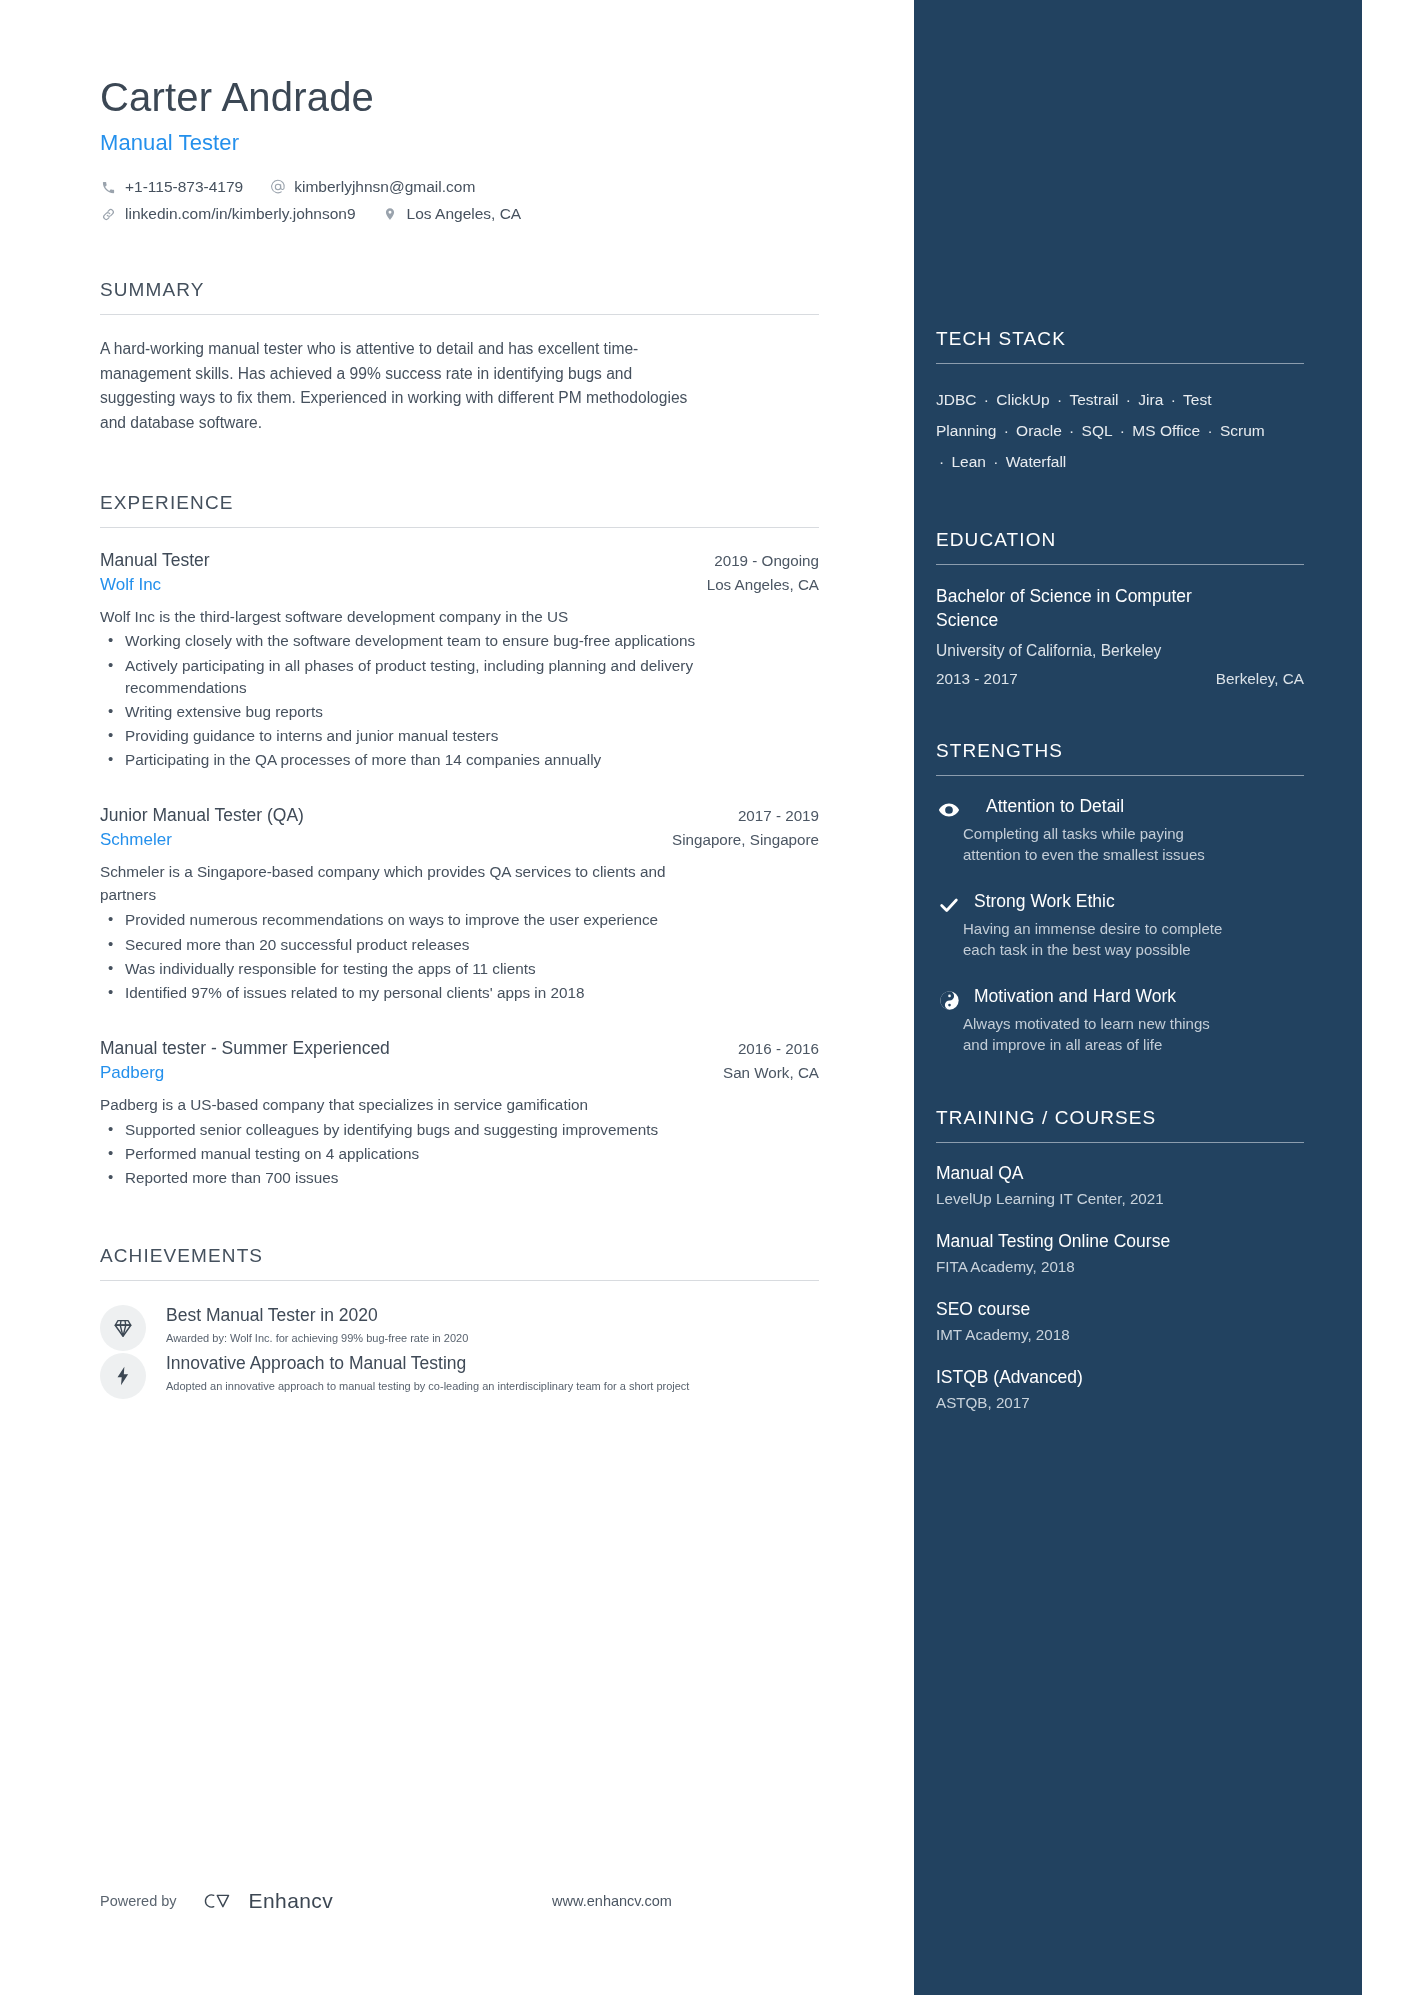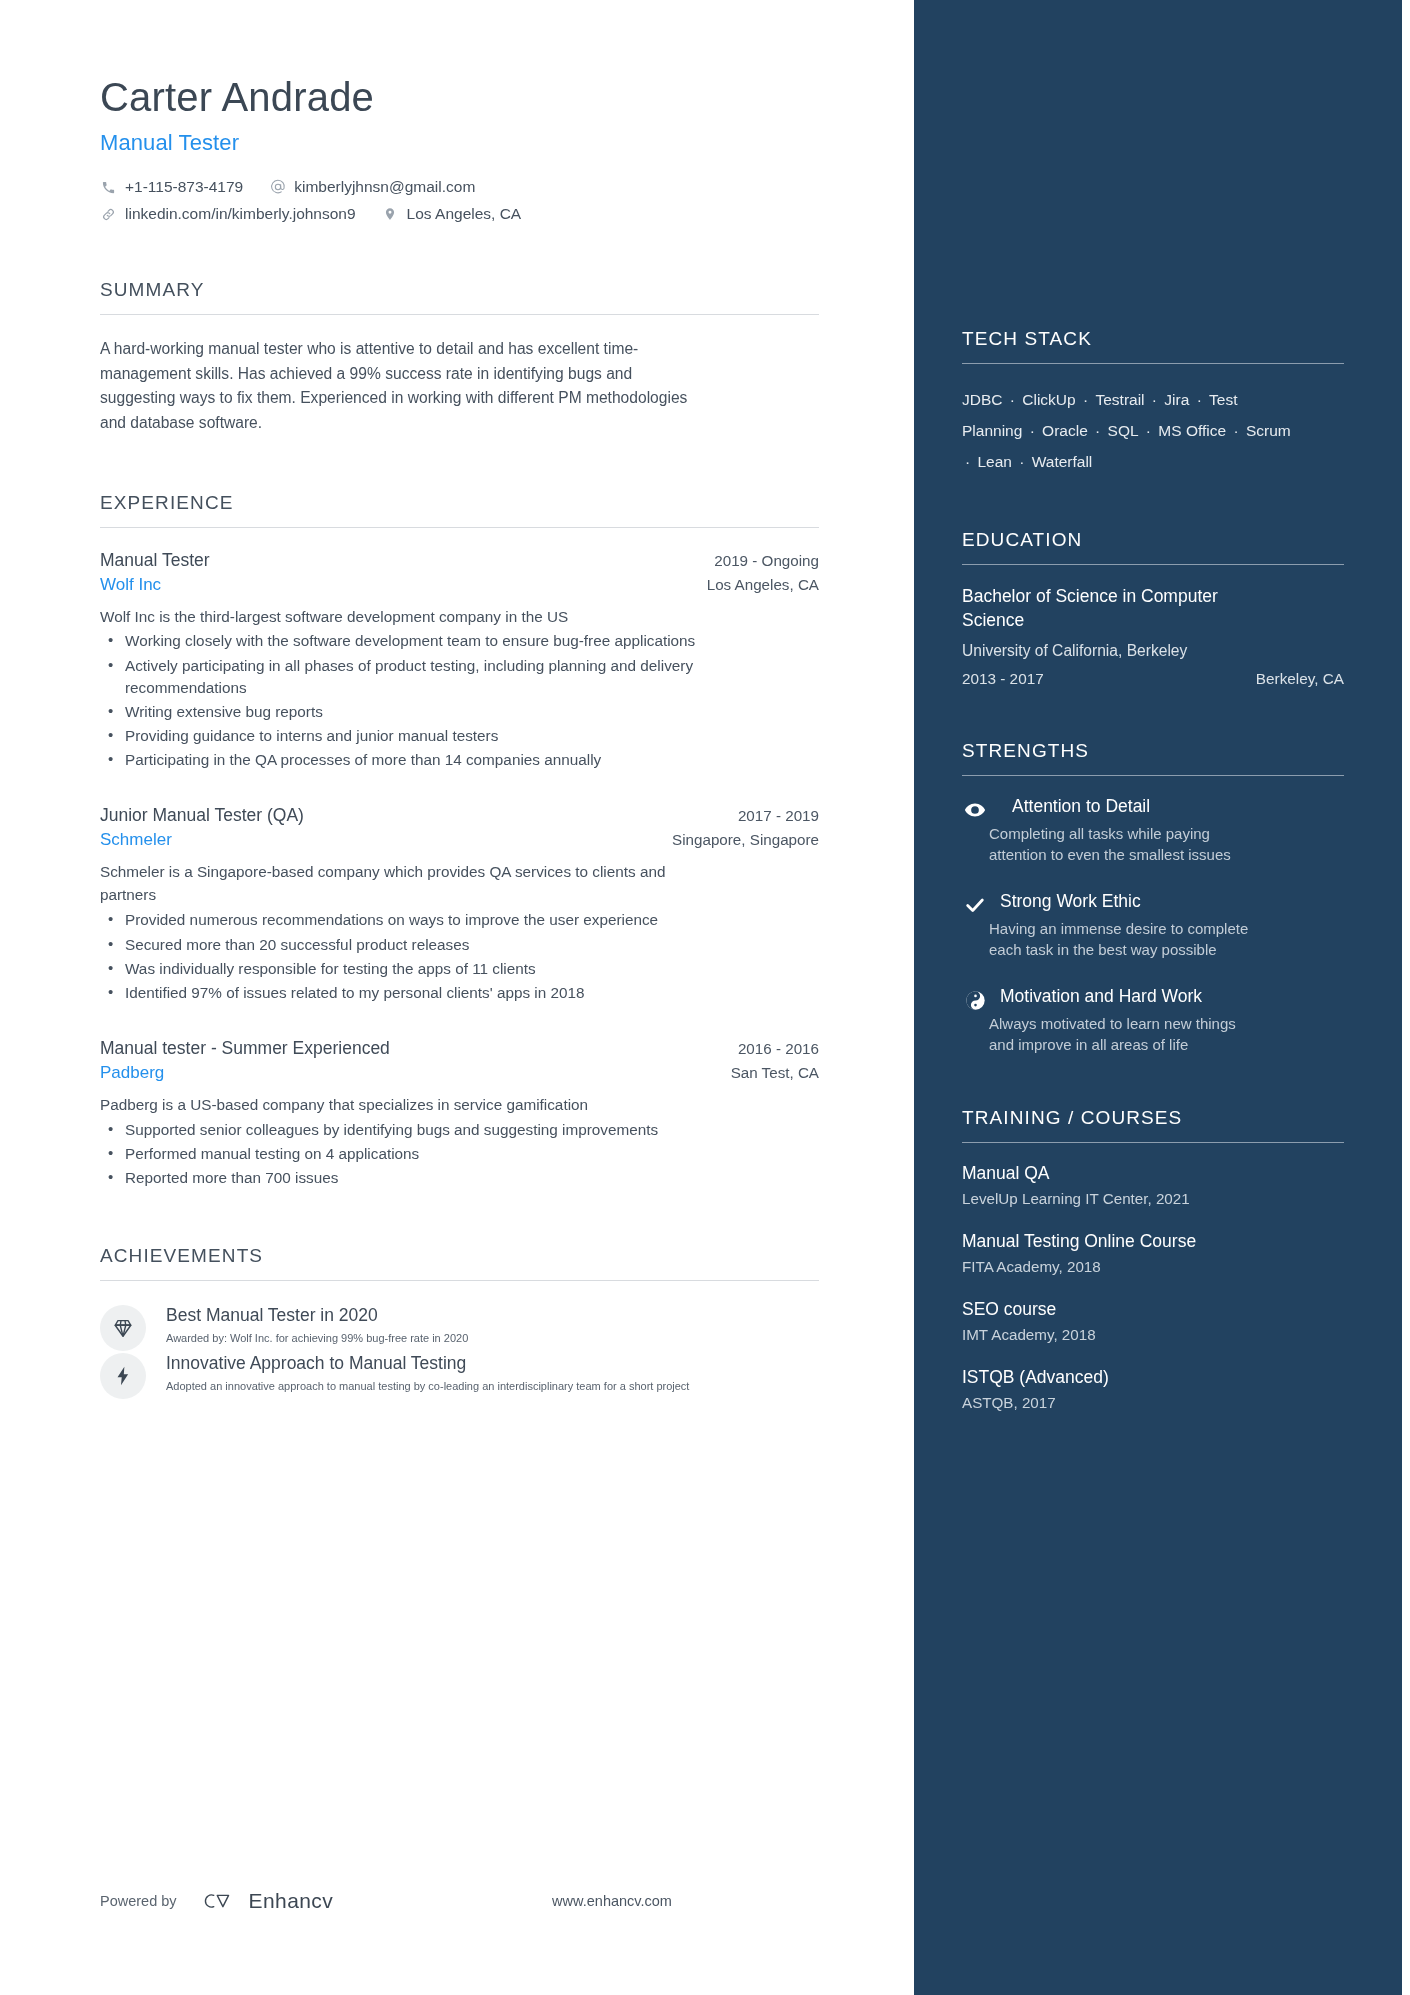--- a/index.html
+++ b/index.html
@@ -222,24 +222,24 @@
     letter-spacing: .4px;
   }
   .footer-url {
     font-size: 14.5px;
     color: #4b5663;
     margin-left: 200px;
   }
 
   
   .side-col {
-    width: 488px;
+    width: 448px;
     background: #224260;
     color: #ffffff;
-    padding: 328px 58px 0 48px;
+    padding: 328px 58px 0 22px;
   }
 
   .side-sec { margin-bottom: 0; }
   .side-head {
     font-size: 19px;
     letter-spacing: 1.1px;
     color: #ffffff;
     font-weight: 400;
     padding-bottom: 13px;
   }
@@ -418,21 +418,21 @@
               <li>Identified 97% of issues related to my personal clients' apps in 2018</li>
             </ul>
           </div>
           <div class="exp">
             <div class="exp-row">
               <div class="exp-role">Manual tester - Summer Experienced</div>
               <div class="exp-date">2016 - 2016</div>
             </div>
             <div class="exp-row">
               <div class="exp-company">Padberg</div>
-              <div class="exp-loc">San Test, CA</div>
+              <div class="exp-loc">San Work, CA</div>
             </div>
             <div class="exp-desc">Padberg is a US-based company that specializes in service gamification</div>
             <ul class="exp-bullets">
               <li>Supported senior colleagues by identifying bugs and suggesting improvements</li>
               <li>Performed manual testing on 4 applications</li>
               <li>Reported more than 700 issues</li>
             </ul>
           </div>
         </div>
     </div>

